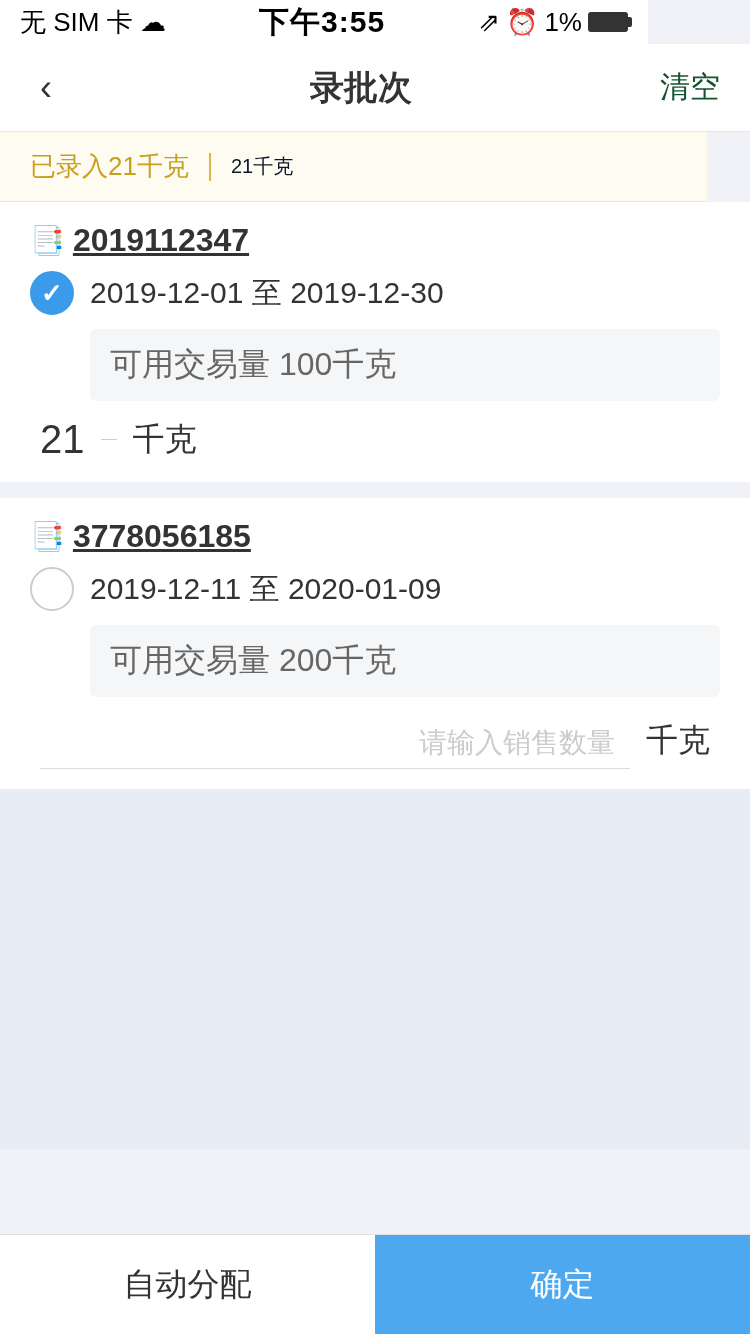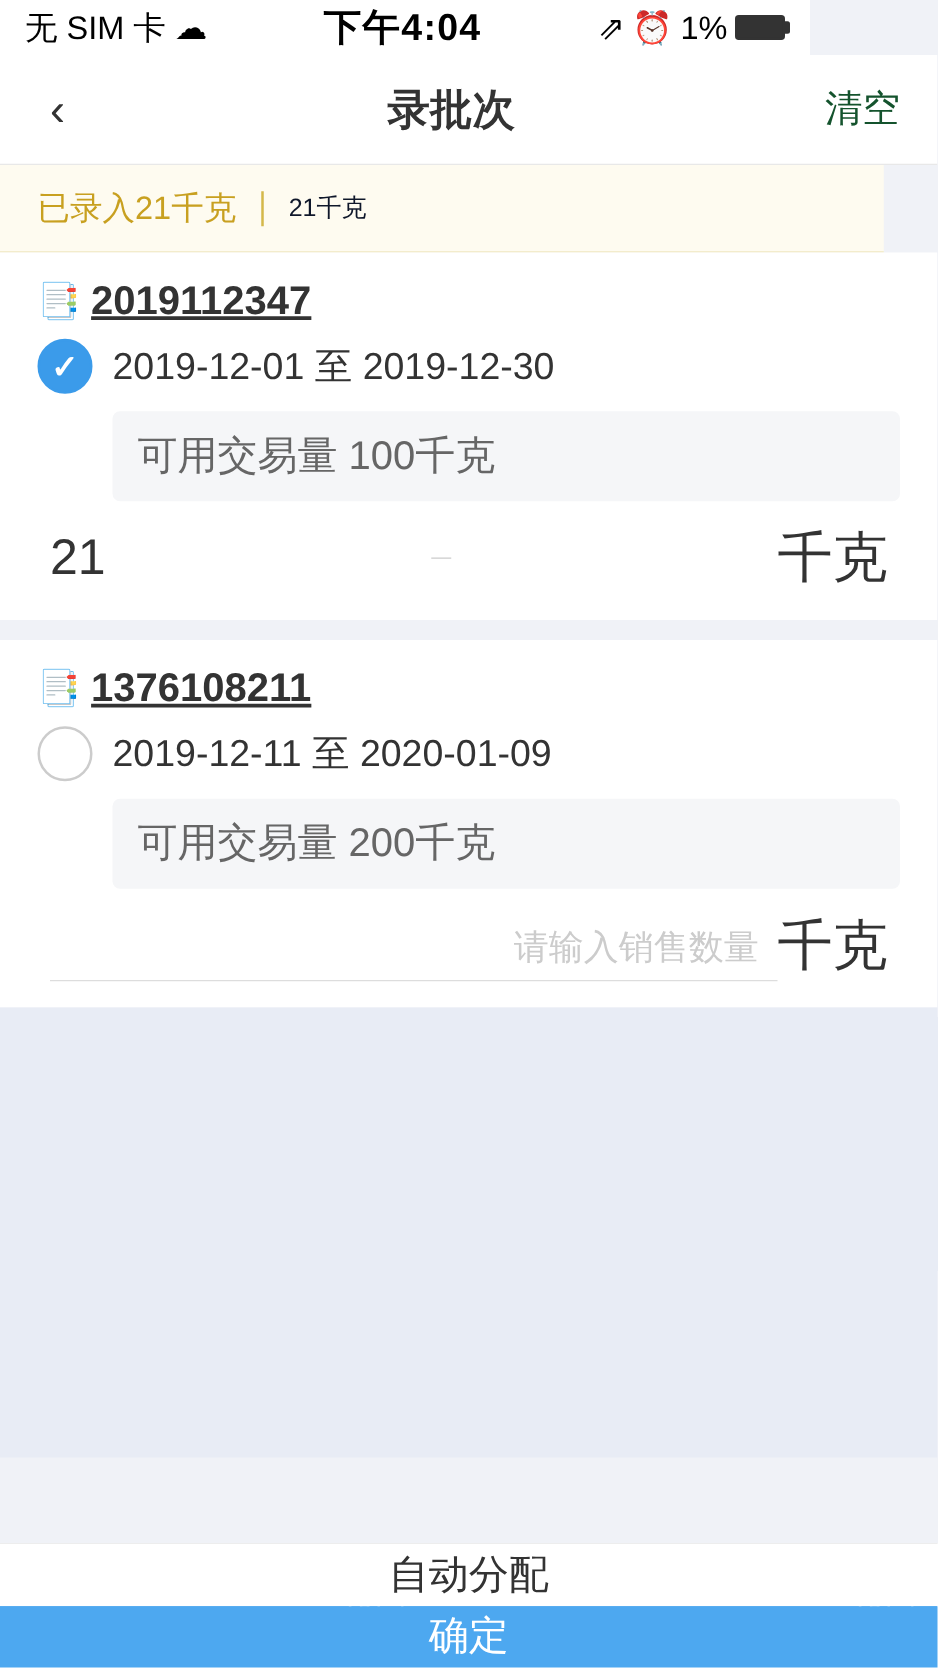--- a/index.html
+++ b/index.html
@@ -171,41 +171,42 @@
       background: #f5f6f8;
       border-radius: 6px;
       padding: 14px 20px;
       font-size: 32px;
       color: #666;
       margin-left: 60px;
     }
     .batch-input-row {
       display: flex;
       align-items: center;
-      justify-content: space-between;
+      justify-content: flex-start;
       margin-top: 16px;
       padding: 0 10px;
+      gap: 16px;
     }
     .batch-input {
       flex: 1;
       text-align: right;
       font-size: 34px;
       color: #333;
       border: none;
       border-bottom: 1px solid #ddd;
       padding: 8px 0;
       outline: none;
       background: transparent;
     }
     .batch-input::placeholder {
       color: #ccc;
       font-size: 28px;
     }
     .batch-unit {
-      font-size: 44px;
+      font-size: 32px;
       color: #333;
       font-weight: 500;
     }
     .batch-value {
       font-size: 40px;
       font-weight: 400;
       color: #333;
       text-align: right;
     }
 
@@ -224,21 +225,20 @@
 
     
     .bottom-bar {
       position: fixed;
       bottom: 0;
       left: 0;
       width: 750px;
       height: 100px;
       display: flex;
       border-top: 1px solid #e0e0e0;
-      flex-direction: column;
     }
     .btn-auto {
       flex: 1;
       background: #fff;
       border: none;
       font-size: 32px;
       color: #333;
       cursor: pointer;
       display: flex;
       align-items: center;
@@ -270,21 +270,21 @@
   </style>
 </head>
 <body>
 
 <div class="page-wrapper">
 
   <div class="status-bar">
     <div class="status-left">
       <span>无 SIM 卡 ☁</span>
     </div>
-    <div class="status-center">下午4:04</div>
+    <div class="status-center">下午3:55</div>
     <div class="status-right">
       <span>⇗</span>
       <span>⏰</span>
       <span>1%</span>
       <span class="battery-icon"></span>
     </div>
   </div>
 
   <div class="nav-bar">
     <span class="nav-back">‹</span>
@@ -317,21 +317,21 @@
         <span style="width:16px;display:inline-block;border-bottom:1px solid #ccc;"></span>
         <span class="batch-unit">千克</span>
       </div>
     </div>
 
     <div class="section-sep"></div>
 
     <div class="batch-card">
       <div class="batch-id-row">
         <span class="batch-id-icon">📑</span>
-        <span class="batch-id-text">1376108211</span>
+        <span class="batch-id-text">3778056185</span>
       </div>
       <div class="batch-select-row">
         <div class="radio-circle"></div>
         <span class="batch-date">2019-12-11 至 2020-01-09</span>
       </div>
       <div class="batch-avail">可用交易量 200千克</div>
       <div class="batch-input-row">
         <input class="batch-input" type="number" placeholder="请输入销售数量" style="">
         <span class="batch-unit">千克</span>
       </div>

